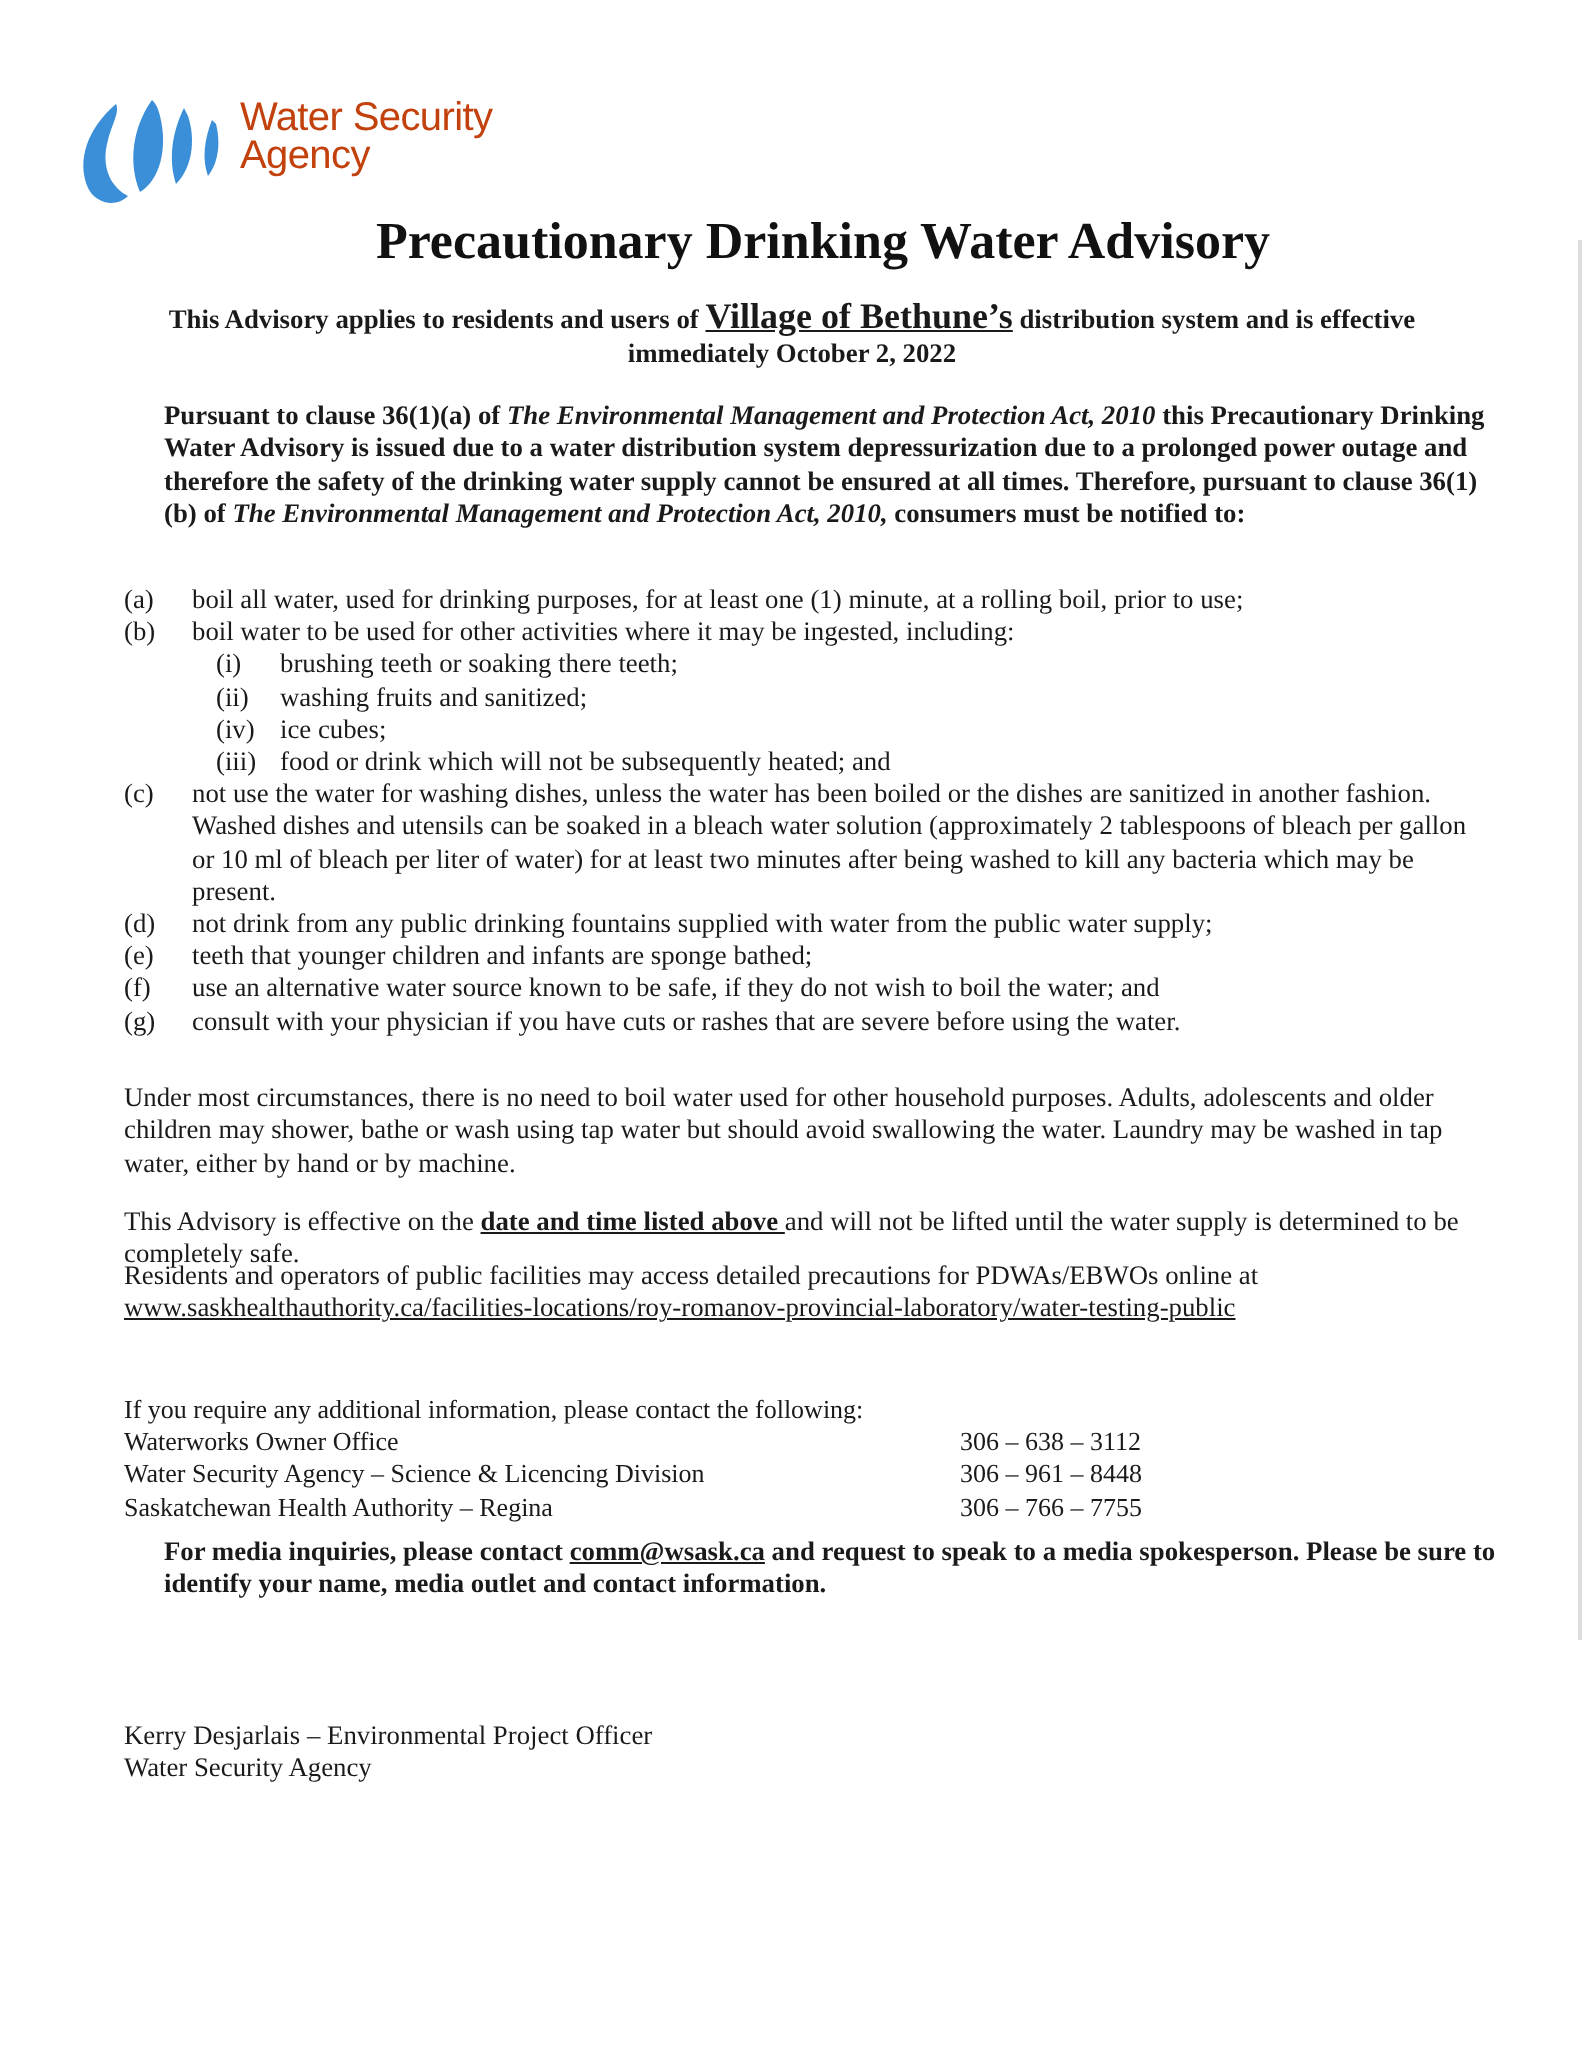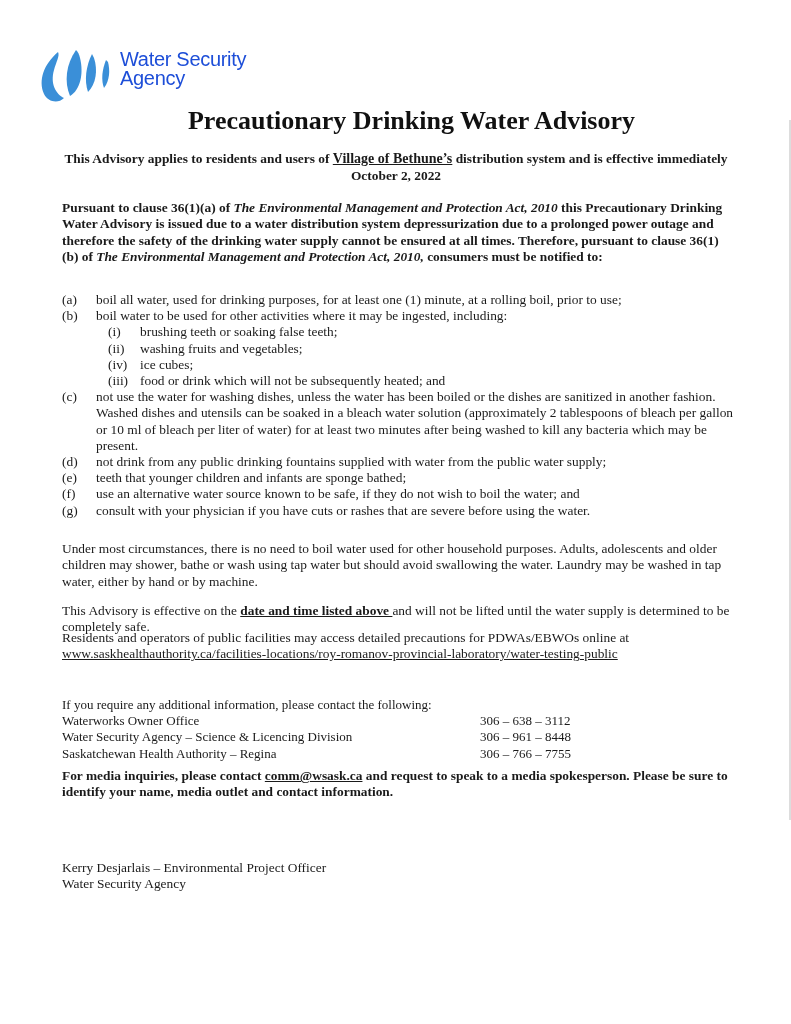--- a/index.html
+++ b/index.html
@@ -1,27 +1,27 @@
 <!DOCTYPE html>
 <html><head>
 <meta charset="utf-8">
 <style>
   html, body { margin: 0; padding: 0; background: #ffffff; }
   body { width: 791px; height: 1024px; position: relative; overflow: hidden; color: #1a1a1a;
          font-family: "Liberation Serif", serif; }
   .logo { position: absolute; left: 36px; top: 46px; width: 250px; height: 60px; }
   .logo-text { position: absolute; left: 84px; top: 4px; font-family: "Liberation Sans", sans-serif;
-               color: #1d4ed8; font-size: 20px; line-height: 19px; letter-spacing: -0.3px; }
+               color: #c2410c; font-size: 20px; line-height: 19px; letter-spacing: -0.3px; }
   .title { position: absolute; left: 0; width: 791px; top: 106px; text-align: center;
            font-size: 26px; font-weight: bold; color: #111; margin-left: 16px; }
   .applies { position: absolute; left: 62px; width: 668px; top: 150px; text-align: center;
              font-size: 13.4px; font-weight: bold; line-height: 17px; }
-  .village { font-size: 14px; text-decoration: underline; }
+  .village { font-size: 18px; text-decoration: underline; }
   .para { position: absolute; left: 62px; width: 672px; font-size: 13.4px; line-height: 16.4px; }
-  .bold { font-weight: bold; }
+  .bold { font-weight: bold; margin-left: 20px; }
   .list { position: absolute; left: 62px; width: 672px; top: 292px; font-size: 13.4px; line-height: 16.2px; }
   .li { display: flex; }
   .li .lbl { width: 34px; flex: none; }
   .li .txt { flex: 1; }
   .sub { display: flex; padding-left: 46px; }
   .sub .lbl { width: 32px; flex: none; }
   .note-line { padding-left: 34px; }
   .contacts { position: absolute; left: 62px; top: 697px; width: 600px; font-size: 13px; line-height: 16.2px; }
   .crow { display: flex; }
   .crow .cname { width: 418px; }
@@ -60,25 +60,25 @@
   <div class="li">
       <span class="lbl">(a)</span>
       <span class="txt">boil all water, used for drinking purposes, for at least one (1) minute, at a rolling boil, prior to use;</span>
     </div>
   <div class="li">
       <span class="lbl">(b)</span>
       <span class="txt">boil water to be used for other activities where it may be ingested, including:</span>
     </div>
   <div class="sub">
       <span class="lbl">(i)</span>
-      <span>brushing teeth or soaking false teeth;</span>
+      <span>brushing teeth or soaking there teeth;</span>
     </div>
   <div class="sub">
       <span class="lbl">(ii)</span>
-      <span>washing fruits and vegetables;</span>
+      <span>washing fruits and sanitized;</span>
     </div>
   <div class="sub">
       <span class="lbl">(iv)</span>
       <span>ice cubes;</span>
     </div>
   <div class="sub">
       <span class="lbl">(iii)</span>
       <span>food or drink which will not be subsequently heated; and</span>
     </div>
   <div class="li">

